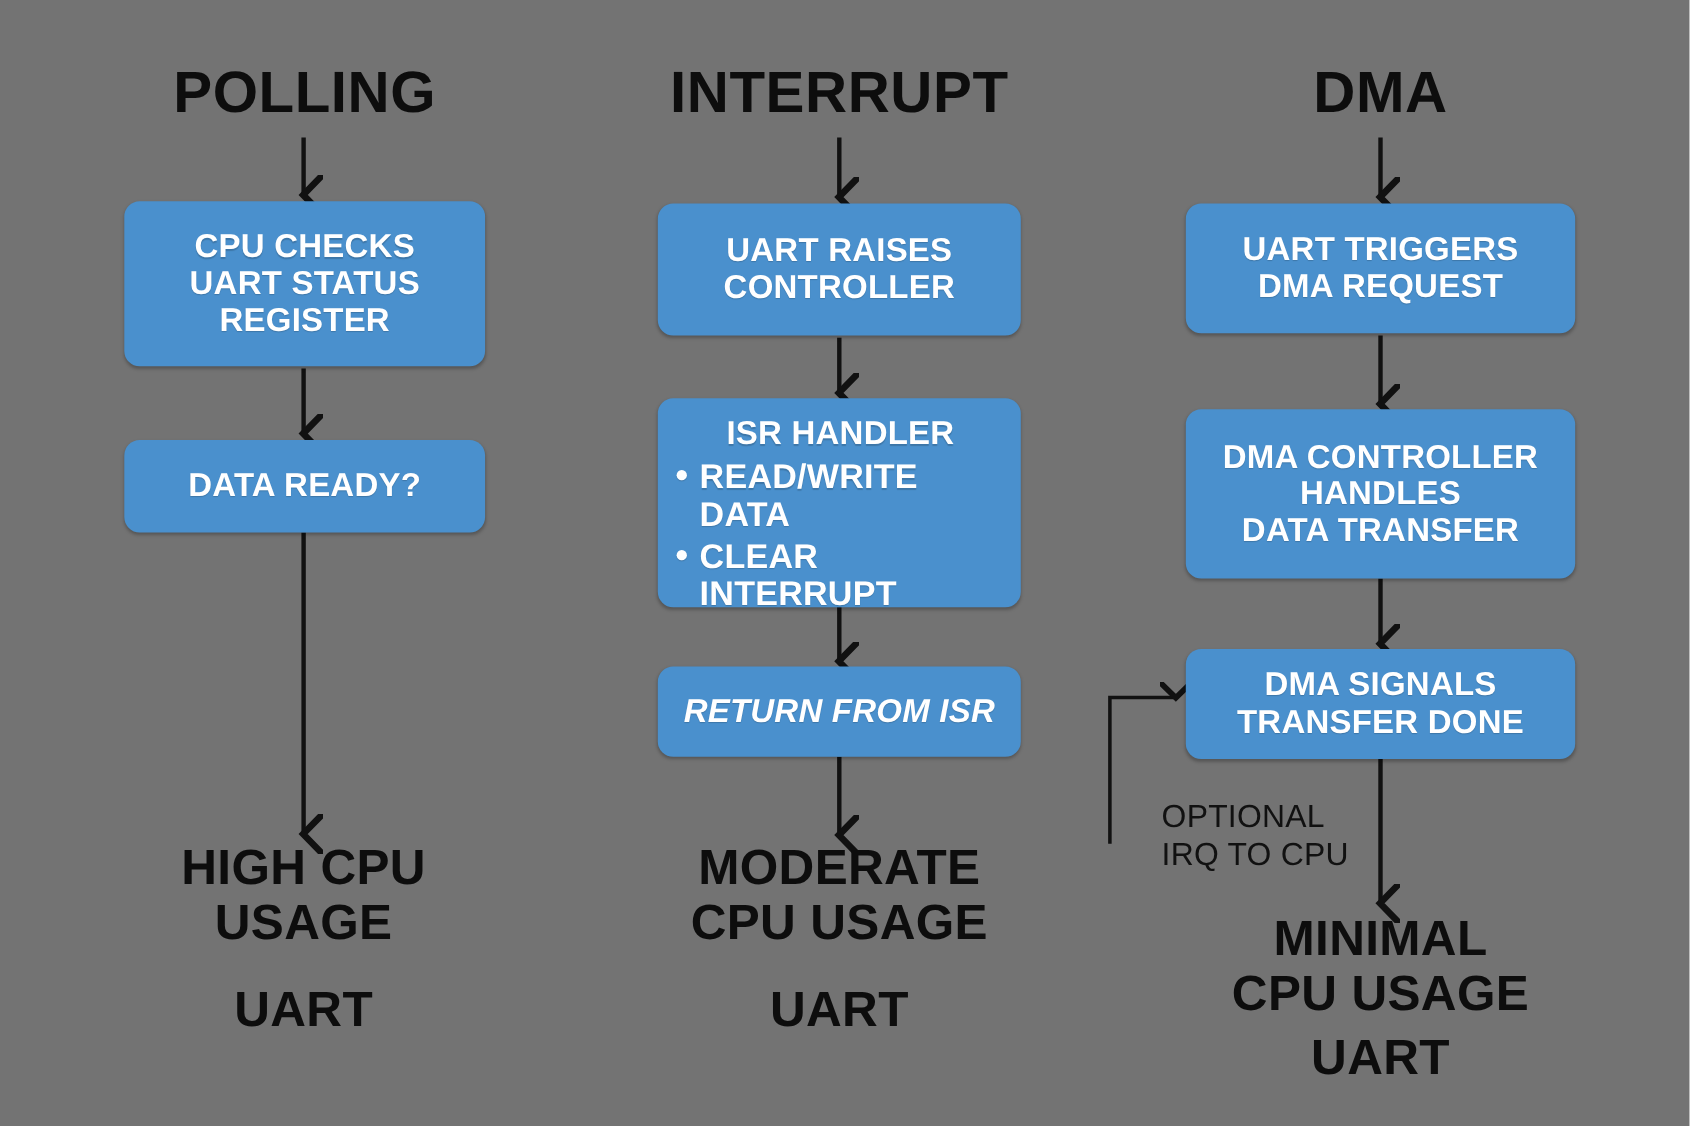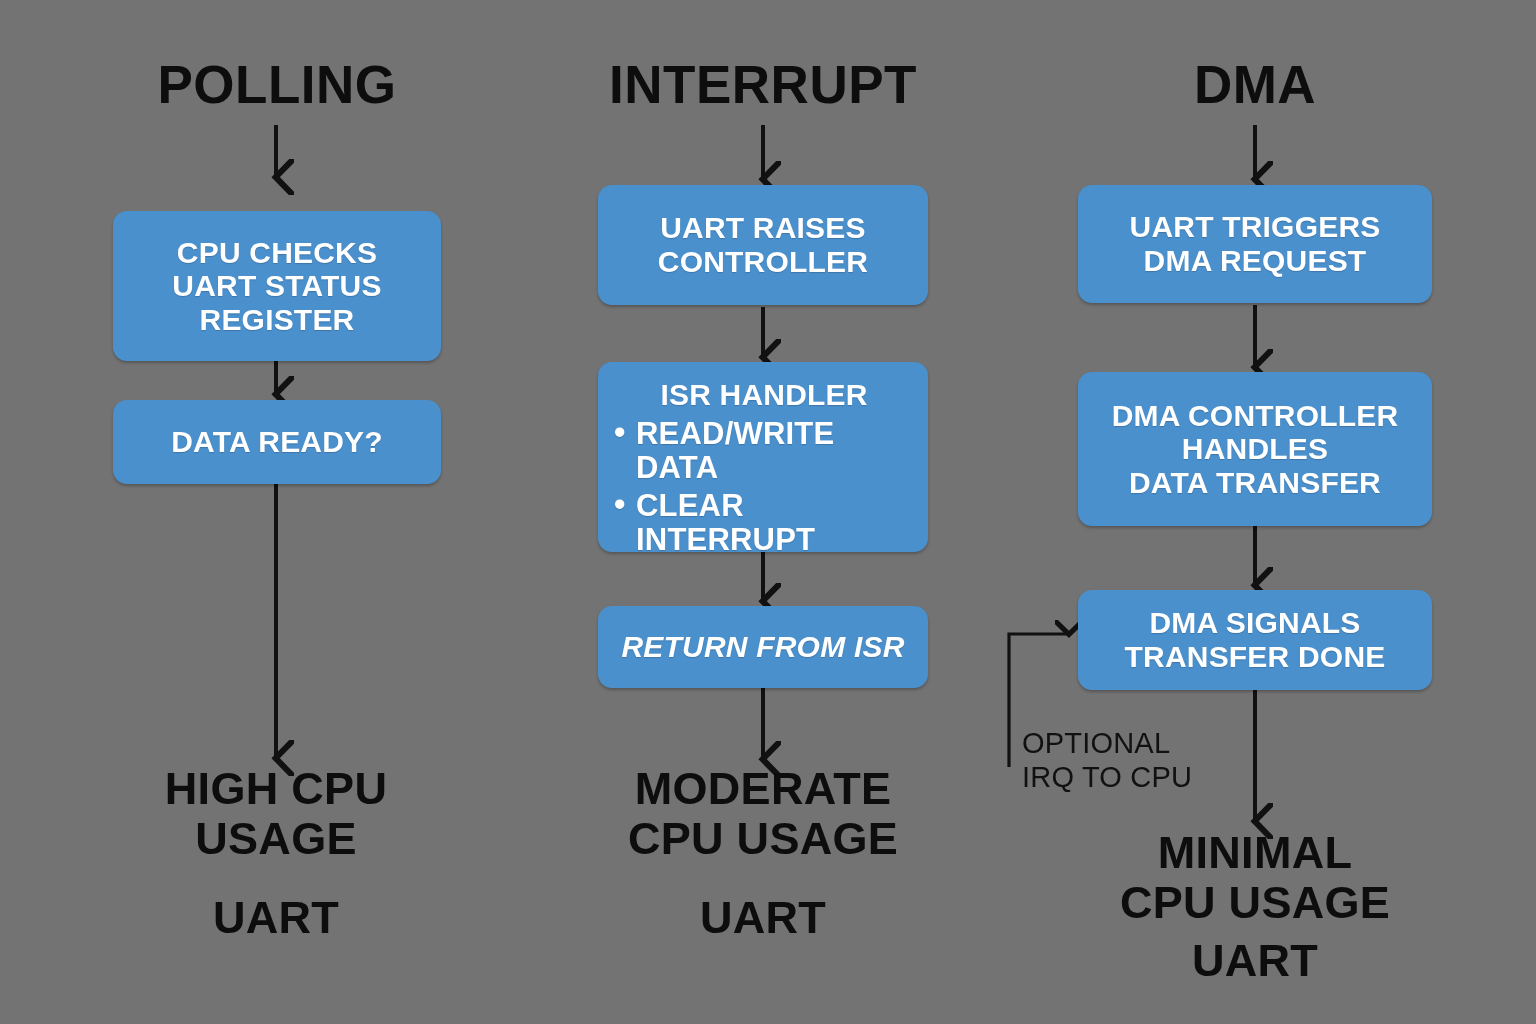--- a/index.html
+++ b/index.html
@@ -131,21 +131,21 @@
     <line x1="1255" y1="125" x2="1255" y2="178" stroke="#111111" stroke-width="4" marker-end="url(#ah)"></line>
     <line x1="1255" y1="305" x2="1255" y2="366" stroke="#111111" stroke-width="4" marker-end="url(#ah)"></line>
     <line x1="1255" y1="526" x2="1255" y2="584" stroke="#111111" stroke-width="4" marker-end="url(#ah)"></line>
     <line x1="1255" y1="690" x2="1255" y2="820" stroke="#111111" stroke-width="4" marker-end="url(#ah)"></line>
 
     <path d="M1009,767 L1009,634 L1068,634" fill="none" stroke="#111111" stroke-width="3.2" marker-end="url(#ahr)"></path>
   </svg>
 
   <div class="col-title" style="left:113px; top:58px; width:328px; font-size:53px;">POLLING</div>
 
-  <div class="pbox" style="left:113px; top:183px; width:328px; height:150px;margin-top:28px;">
+  <div class="pbox" style="left:113px; top:183px; width:328px; height:150px;">
     <div class="btext" style="font-size:30px;">CPU CHECKS
 UART STATUS
 REGISTER</div>
   </div>
 
   <div class="pbox" style="left:113px; top:400px; width:328px; height:84px;">
     <div class="btext" style="font-size:30px;">DATA READY?</div>
   </div>
 
   <div class="outcome" style="left:76px; top:764px; width:400px; font-size:45px;">HIGH  CPU
@@ -189,21 +189,21 @@
     <div class="btext" style="font-size:30px;">DMA CONTROLLER
 HANDLES
 DATA TRANSFER</div>
   </div>
 
   <div class="pbox" style="left:1078px; top:590px; width:354px; height:100px;">
     <div class="btext" style="font-size:30px;">DMA SIGNALS
 TRANSFER DONE</div>
   </div>
 
-  <div class="plain-note" style="left:1022px; top:726px; width:230px; font-size:29px;">OPTIONAL
+  <div class="plain-note" style="left:1056px; top:726px; width:230px; font-size:29px;">OPTIONAL
 IRQ TO CPU</div>
 
   <div class="outcome" style="left:1055px; top:828px; width:400px; font-size:45px;">MINIMAL
 CPU USAGE</div>
 
   <div class="outcome" style="left:1055px; top:936px; width:400px; font-size:45px;">UART</div>
 
 </div>
 
 </body></html>

